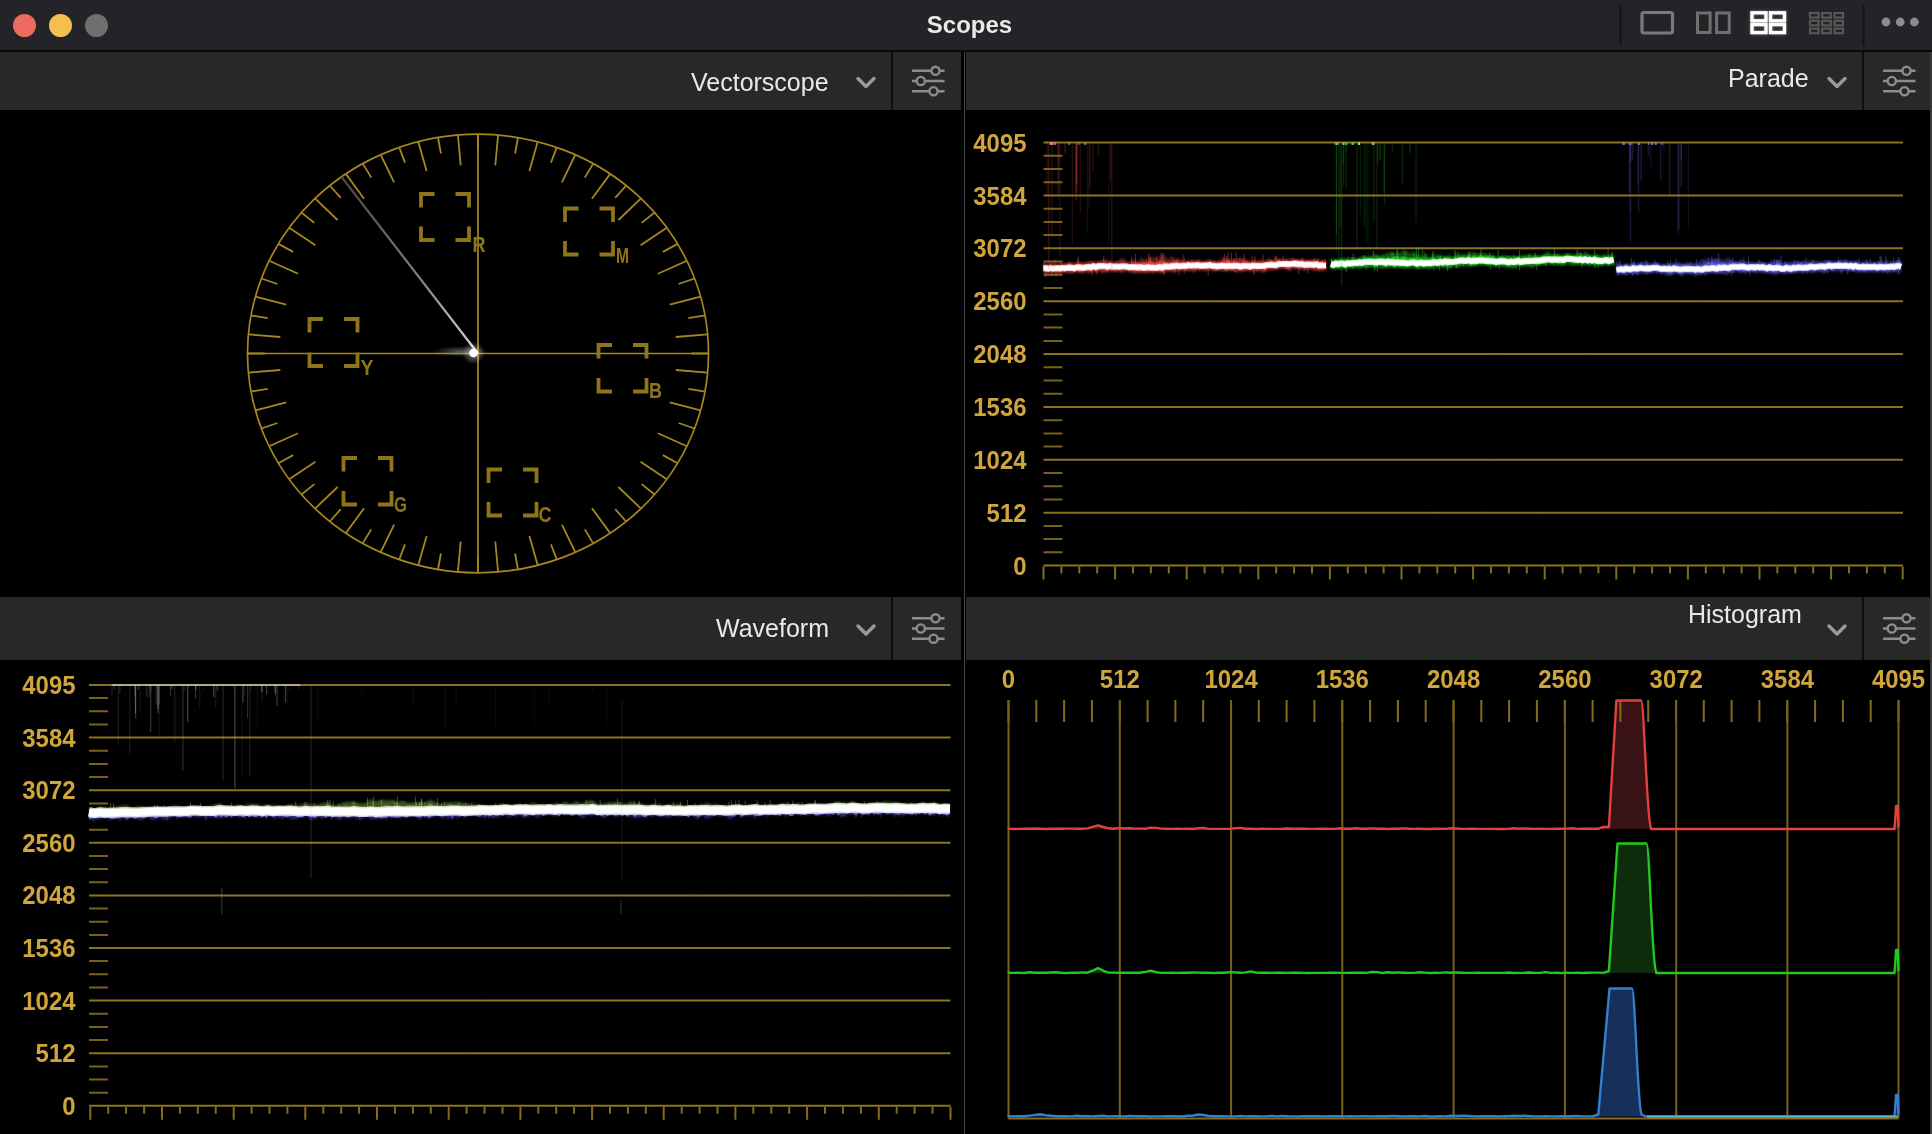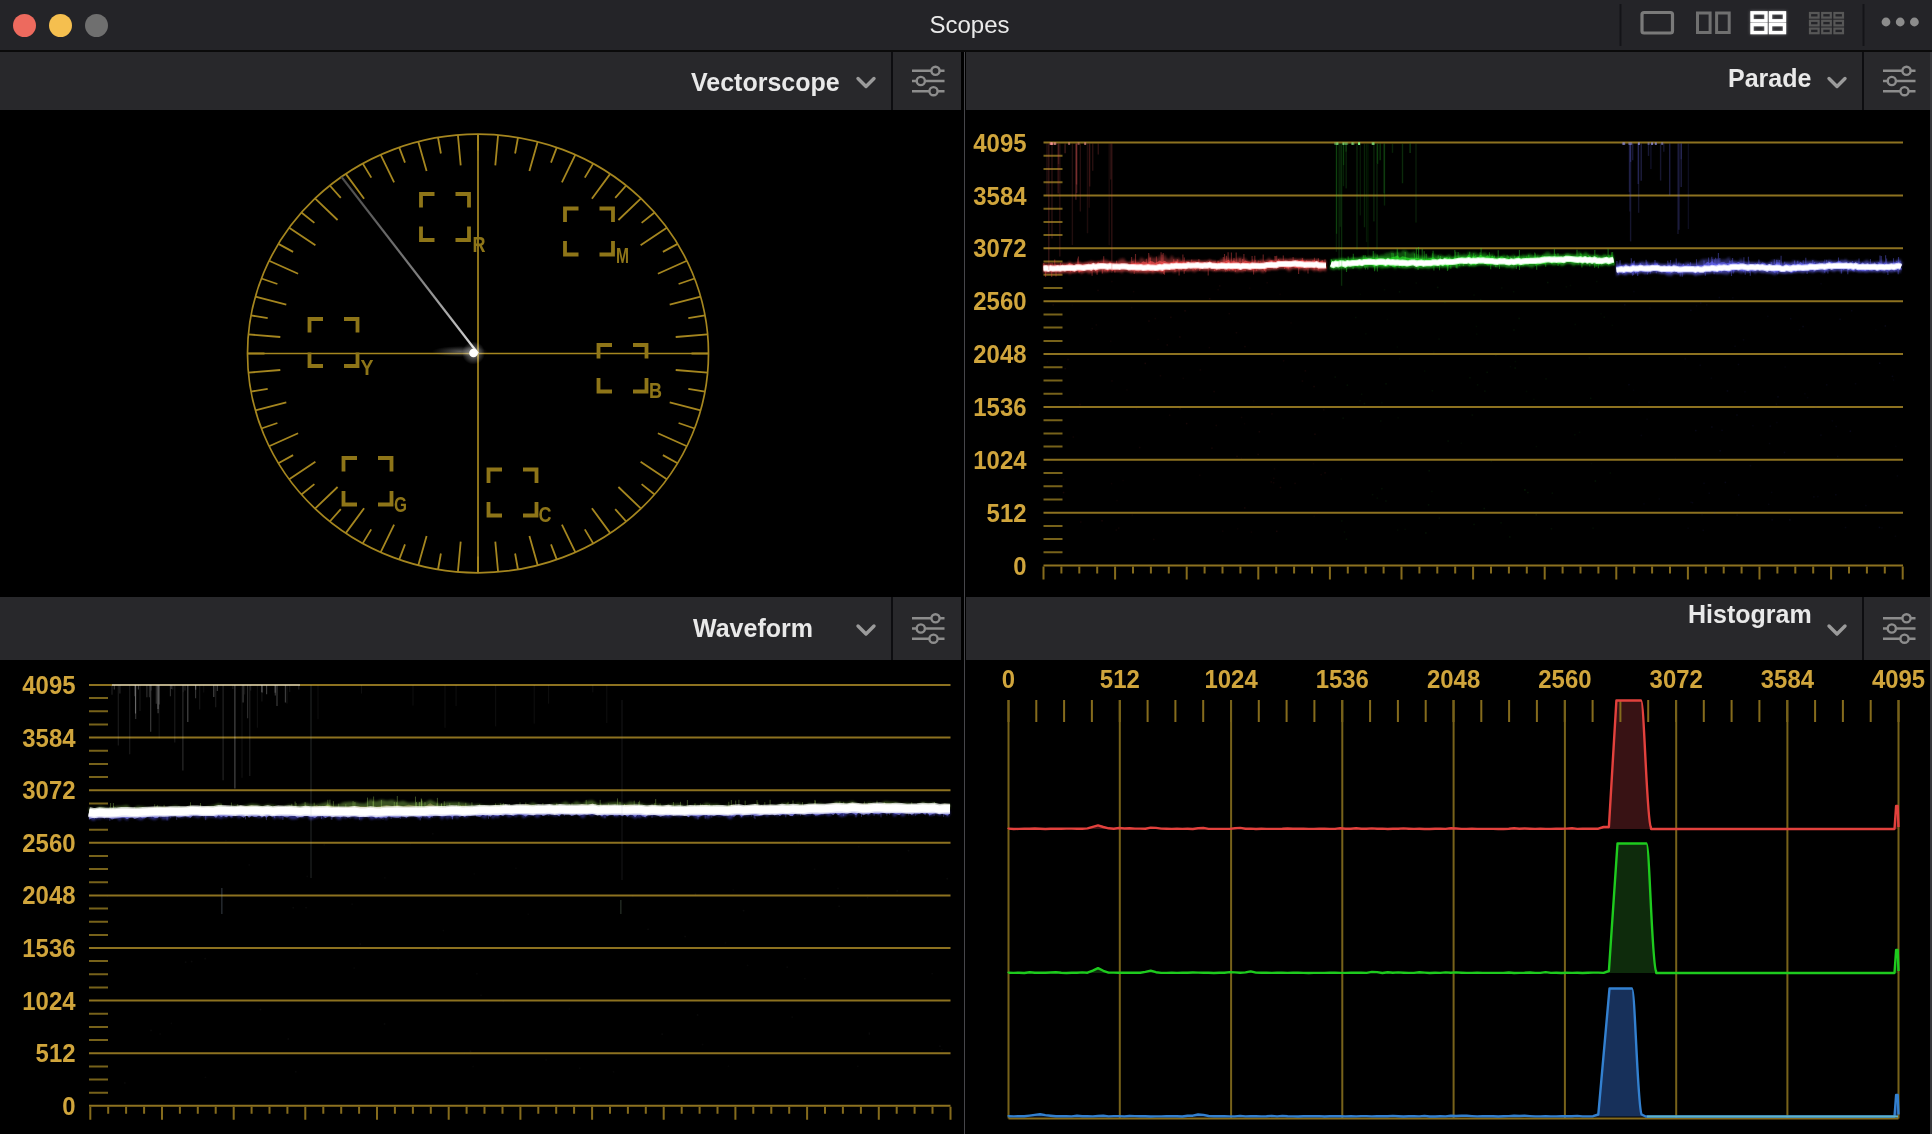--- a/index.html
+++ b/index.html
@@ -1,40 +1,40 @@
 <!DOCTYPE html>
 <html><head><meta charset="utf-8"><style>
 html,body{margin:0;padding:0;width:1932px;height:1134px;background:#000;overflow:hidden}
 body{font-family:"Liberation Sans",sans-serif;position:relative}
 .tb{position:absolute;left:0;top:0;width:1932px;height:50px;background:#242428;border-bottom:2px solid #0a0a0a}
 .h{position:absolute;background:#28282b}
 .h1l{left:0;top:52px;width:961px;height:58px}
 .h1r{left:966px;top:52px;width:966px;height:58px}
 .h2l{left:0;top:597px;width:961px;height:63px}
 .h2r{left:966px;top:597px;width:966px;height:63px}
-.ht{position:absolute;color:#e9e9e9;font-weight:700;font-size:25px;white-space:nowrap}
-.tt{position:absolute;top:0;left:0;width:1932px;height:50px;line-height:50px;text-align:center;color:#eaeaea;font-weight:400;font-size:24px;text-indent:7px}
+.ht{position:absolute;color:#e9e9e9;font-weight:400;font-size:25px;white-space:nowrap}
+.tt{position:absolute;top:0;left:0;width:1932px;height:50px;line-height:50px;text-align:center;color:#eaeaea;font-weight:700;font-size:24px;text-indent:7px}
 .tl{position:absolute;top:13.5px;width:23px;height:23px;border-radius:50%}
 .div{position:absolute;left:961px;top:52px;width:5px;height:1082px;background:#000}
 .divl{position:absolute;left:963.5px;top:52px;width:1.5px;height:1082px;background:#46464a}
 svg{position:absolute;left:0;top:0}
 text{font-family:"Liberation Sans",sans-serif}
 </style></head><body>
 <div class="tb"></div>
 <div class="tl" style="left:12.5px;background:#ed6a5e"></div>
 <div class="tl" style="left:48.5px;background:#f5bf4f"></div>
 <div class="tl" style="left:84.5px;background:#6f6f6f"></div>
 <div class="tt">Scopes</div>
 <div class="h h1l"></div>
 <div class="h h1r"></div>
 <div class="h h2l"></div>
 <div class="h h2r"></div>
 <div class="ht" style="top:68px;left:691px">Vectorscope</div>
 <div class="ht" style="top:64px;left:1728px">Parade</div>
-<div class="ht" style="top:614px;left:693px">Waveform</div>
+<div class="ht" style="top:614px;left:716px">Waveform</div>
 <div class="ht" style="top:600px;left:1688px">Histogram</div>
 <div class="div"></div>
 <div class="divl"></div>
 <div style="position:absolute;left:1930.2px;top:52px;width:1.8px;height:1082px;background:#38383b"></div>
 <svg width="1932" height="1134" viewBox="0 0 1932 1134">
 <line x1="1620.5" y1="4" x2="1620.5" y2="46" stroke="#141418" stroke-width="2"></line>
 <line x1="1863.5" y1="4" x2="1863.5" y2="46" stroke="#141418" stroke-width="2"></line>
 <rect x="1642" y="12.5" width="30.5" height="20.5" rx="2" fill="none" stroke="#7a7a7a" stroke-width="3.2"></rect>
 <rect x="1697.5" y="13" width="12.6" height="19.5" fill="none" stroke="#707070" stroke-width="3"></rect>
 <rect x="1716.6" y="13" width="12.6" height="19.5" fill="none" stroke="#707070" stroke-width="3"></rect>

